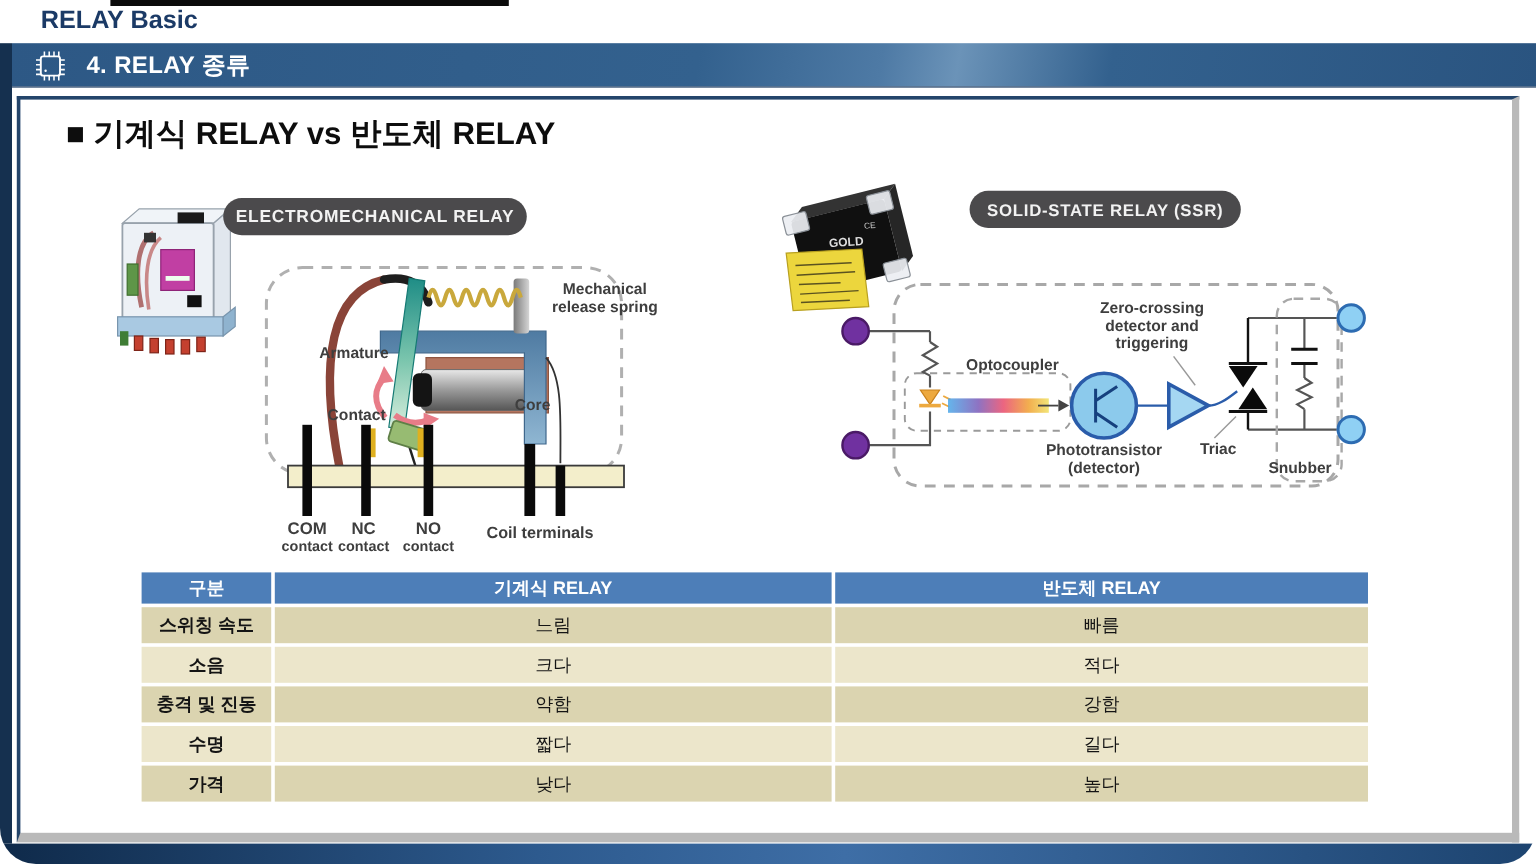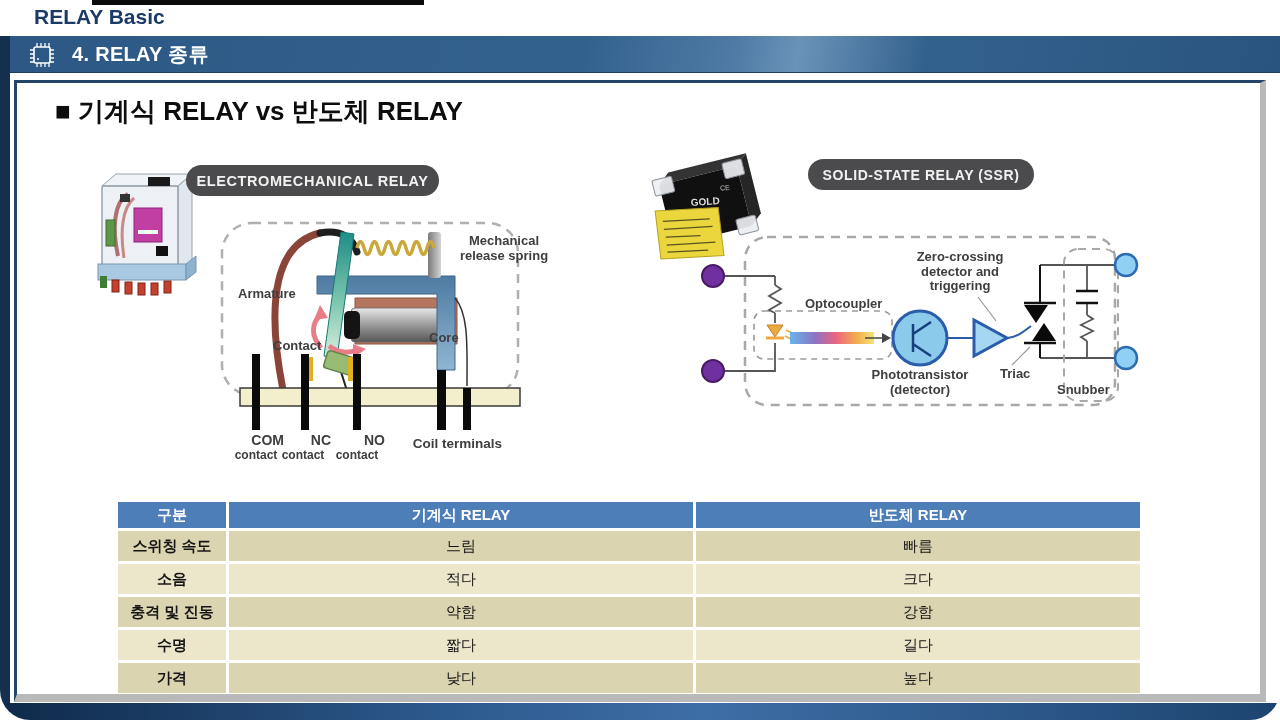--- a/index.html
+++ b/index.html
@@ -25,25 +25,25 @@
          border-right:6px solid #b9b9b9;border-bottom:8px solid #b9b9b9;}
   .heading{position:absolute;left:55px;top:94px;font-size:26px;font-weight:bold;color:#0d0d0d;}
   
   .pill{position:absolute;background:#4b4a4c;color:#f2f2f2;border-radius:16px;display:flex;
         align-items:center;justify-content:center;letter-spacing:.6px;font-weight:600;}
   .emr-pill{left:186px;top:165px;width:253px;height:31px;font-size:14.5px;}
   .ssr-pill{left:808px;top:159px;width:226px;height:31px;font-size:14px;}
   
   .dlbl{position:absolute;font-weight:600;font-size:13px;line-height:1.13;color:#3e3e3e;}
   .ctr{text-align:center;}
-  .plbl{position:absolute;font-weight:600;text-align:right;color:#3e3e3e;font-size:14px;line-height:1;}
+  .plbl{position:absolute;font-weight:600;text-align:center;color:#3e3e3e;font-size:14px;line-height:1;}
   .plsub{position:absolute;font-weight:600;text-align:center;color:#3e3e3e;font-size:12px;line-height:1;}
   svg{position:absolute;overflow:visible;}
   
-  .cmp-table{position:absolute;left:118px;top:502px;display:grid;grid-template-columns:108px 464px 444px;gap:3px;}
+  .cmp-table{position:absolute;left:118px;top:477px;display:grid;grid-template-columns:108px 464px 444px;gap:3px;}
   .cmp-table .h{height:26px;background:#4d7eb8;color:#fff;font-weight:bold;font-size:15px;
                 display:flex;align-items:center;justify-content:center;}
   .cmp-table .c{height:30px;display:flex;align-items:center;justify-content:center;font-size:15px;color:#141414;}
   .rowA{background:#dbd4b0;} .rowB{background:#ece6cb;}
   .first{font-weight:bold;}
   .citation{position:absolute;right:24px;top:681px;font-size:12.5px;color:#8f8f8f;}
 </style>
 </head>
 <body>
 
@@ -145,21 +145,21 @@
     <g fill="#0a0a0a">
       <rect x="167" y="206" width="8" height="76"></rect>
       <rect x="216" y="206" width="8" height="76"></rect>
       <rect x="268" y="206" width="8" height="76"></rect>
       <rect x="352" y="222" width="9" height="60"></rect>
       <rect x="378" y="240" width="8" height="42"></rect>
     </g>
   </svg>
 
   <div class="dlbl ctr" style="left:432px;top:234px;width:112px;margin-left:16px;">Mechanical release spring</div>
-  <div class="dlbl" style="left:238px;top:287px;">Armature</div>
+  <div class="dlbl" style="left:266px;top:287px;">Armature</div>
   <div class="dlbl" style="left:273px;top:339px;">Contact</div>
   <div class="dlbl" style="left:389px;top:331px;margin-left:40px;">Core</div>
   <div class="plbl" style="left:228px;top:433px;width:56px;">COM</div>
   <div class="plsub" style="left:228px;top:449px;width:56px;">contact</div>
   <div class="plbl" style="left:275px;top:433px;width:56px;">NC</div>
   <div class="plsub" style="left:275px;top:449px;width:56px;">contact</div>
   <div class="plbl" style="left:329px;top:433px;width:56px;">NO</div>
   <div class="plsub" style="left:329px;top:449px;width:56px;">contact</div>
   <div class="plbl" style="left:398px;top:437px;width:104px;font-size:13.5px;">Coil terminals</div>
 
@@ -243,22 +243,22 @@
   <div class="cmp-table">
     <div class="h">구분</div>
     <div class="h">기계식 RELAY</div>
     <div class="h">반도체 RELAY</div>
 
     <div class="c rowA first">스위칭 속도</div>
     <div class="c rowA">느림</div>
     <div class="c rowA">빠름</div>
 
     <div class="c rowB first">소음</div>
+    <div class="c rowB">크다</div>
     <div class="c rowB">적다</div>
-    <div class="c rowB">크다</div>
 
     <div class="c rowA first">충격 및 진동</div>
     <div class="c rowA">약함</div>
     <div class="c rowA">강함</div>
 
     <div class="c rowB first">수명</div>
     <div class="c rowB">짧다</div>
     <div class="c rowB">길다</div>
 
     <div class="c rowA first">가격</div>

